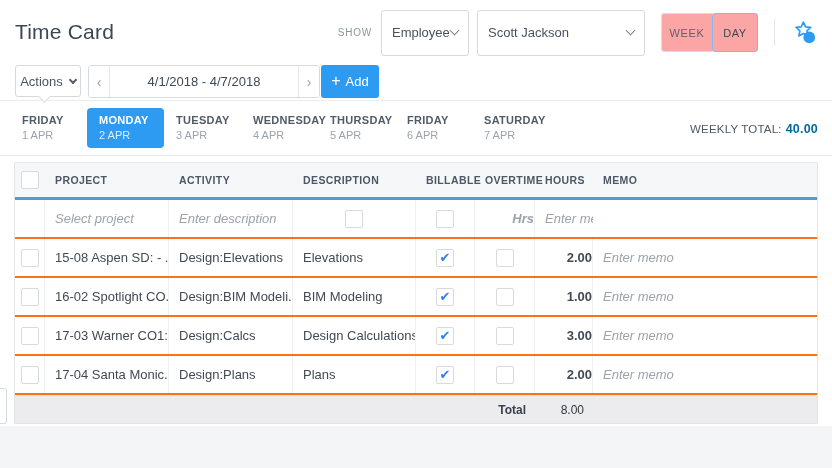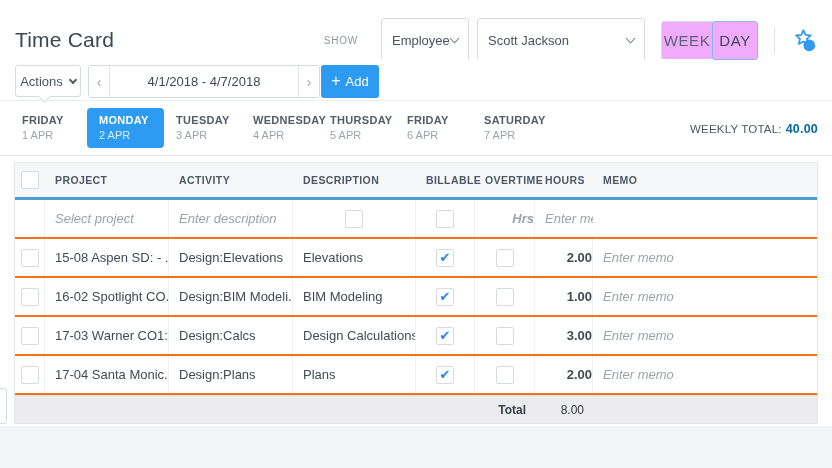--- a/index.html
+++ b/index.html
@@ -2,35 +2,35 @@
 <html><head>
 <meta charset="utf-8">
 <style>
   * { margin:0; padding:0; box-sizing:border-box; }
   html,body { background:#e9ebed; }
   .app {
     position:relative; width:832px; height:468px; background:#ffffff;
     font-family:"Liberation Sans", sans-serif; overflow:hidden; color:#414a55;
   }
   
-  .topbar { position:absolute; left:0; top:12px; width:832px; height:58px;
+  .topbar { position:absolute; left:0; top:4px; width:832px; height:58px;
             border-bottom:1px solid #e9ebee; background:#fff; }
   .page-title { position:absolute; left:15px; top:16px; font-size:21px; color:#3b4754;
                 font-weight:400; letter-spacing:.2px; }
   .top-right { position:absolute; right:14px; top:12px; height:33px; display:flex; align-items:center; }
-  .show-label { font-size:10px; color:#8b95a1; letter-spacing:.8px; margin-right:23px; }
+  .show-label { font-size:10px; color:#8b95a1; letter-spacing:.8px; margin-right:9px; }
   .select { height:46px; border:1px solid #d6dadd; border-radius:3px; background:#fff;
             display:flex; align-items:center; padding:0 10px; font-size:13px; color:#49525e; cursor:pointer; }
   .select .chev { margin-left:auto; }
   .sel-view { width:88px; margin-right:8px; }
   .sel-person { width:168px; margin-right:16px; }
   .chev { width:7px; height:7px; border-right:1.5px solid #7a8692; border-bottom:1.5px solid #7a8692;
           transform:rotate(45deg); margin-top:-4px; display:inline-block; }
-  .seg-btn { height:39px; border:1px solid #d9dde1; background:#f0abfc; border-radius:3px;
-             font-size:15px; letter-spacing:.6px; color:#5a6470; display:flex; align-items:center;
+  .seg-btn { height:39px; border:1px solid #d9dde1; background:#fca5a5; border-radius:3px;
+             font-size:11px; letter-spacing:.6px; color:#5a6470; display:flex; align-items:center;
              justify-content:center; cursor:pointer; font-family:inherit; }
   .seg-week { width:52px; border-radius:3px 0 0 3px; }
   .seg-day  { width:46px; margin-left:-1px; border:1px solid #85bbec; color:#3e4956; z-index:1; }
   .vdivider { width:1px; height:27px; background:#e3e6e9; margin:0 15px 0 16px; }
   .star-wrap { width:28px; height:28px; display:flex; align-items:center; justify-content:center; cursor:pointer; }
   
   .toolbar { position:absolute; left:0; top:59px; width:832px; height:42px; background:#fff;
              border-bottom:1px solid #eaedef; }
   .actions-btn { position:absolute; left:15px; top:6px; width:66px; height:32px; border:1px solid #d6dadd;
                  border-radius:3px; background:#fff; display:flex; align-items:center; justify-content:center;

